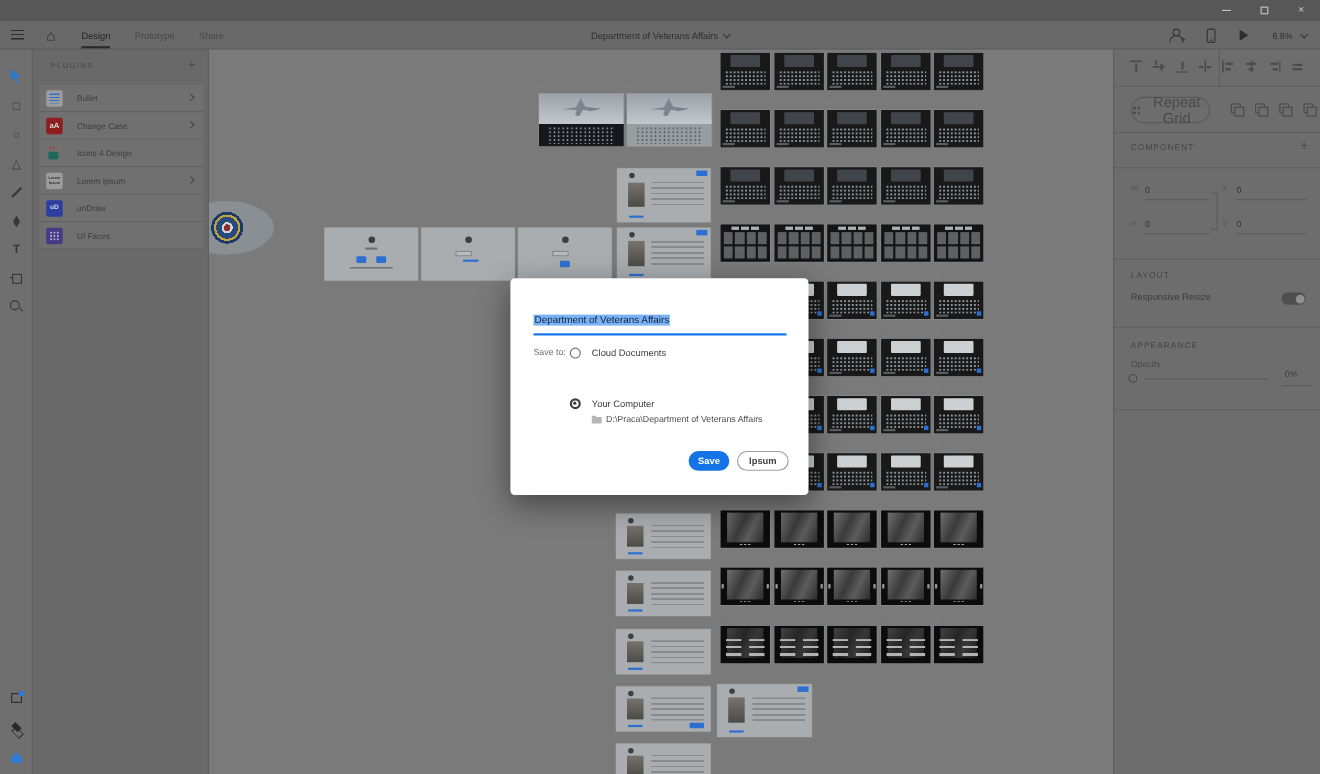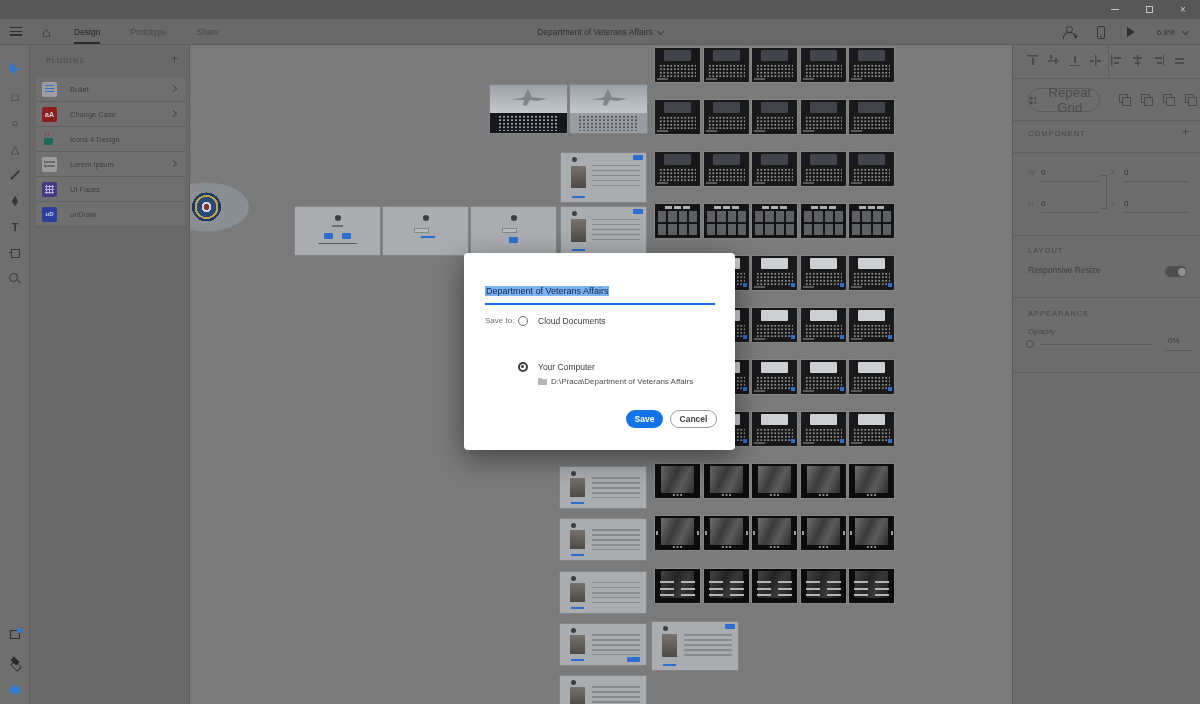--- a/index.html
+++ b/index.html
@@ -12,21 +12,21 @@
   .titlebar{position:absolute;left:0;top:0;width:1200px;height:19px;background:#575757}
   .wincontrols{position:absolute;right:0;top:0;height:19px;display:flex;align-items:center}
   .wc{width:34px;height:19px;display:flex;align-items:center;justify-content:center;color:#c6c6c6;font-size:10px}
   .wc .minbar{width:8px;height:1px;background:#c6c6c6}
   .wc .restore{width:7px;height:7px;border:1px solid #c6c6c6}
 
   
   .topbar{position:absolute;left:0;top:19px;width:1200px;height:26px;background:#696969;border-bottom:1px solid #5d5d5d}
   .i-hamburger{position:absolute;left:10px;top:8px;width:12px;height:9px;background:repeating-linear-gradient(#2e2e2e 0 1.5px,transparent 1.5px 3.75px)}
   .i-home{position:absolute;left:42px;top:3px;font-size:14px;color:#2e2e2e;line-height:20px}
-  .tabs{position:absolute;left:74px;top:0;height:26px;display:flex;gap:30px}
+  .tabs{position:absolute;left:74px;top:0;height:26px;display:flex;gap:22px}
   .tab{height:26px;display:flex;align-items:center;font-size:8.5px;color:#474747;position:relative}
   .tab.active{color:#242424}
   .tab.active::after{content:"";position:absolute;left:0;right:0;bottom:1px;height:2px;background:#2a2a2a}
   .doc-title{position:absolute;left:0;right:0;top:0;height:26px;display:flex;align-items:center;justify-content:center;gap:5px;font-size:8.5px;color:#2f2f2f;pointer-events:none}
   .chev{width:5px;height:5px;border-right:1.2px solid #3a3a3a;border-bottom:1.2px solid #3a3a3a;transform:rotate(45deg);margin-top:-2px}
   .tb-right{position:absolute;right:12px;top:0;height:26px;display:flex;align-items:center;gap:22px}
   .i-person{position:relative;width:12px;height:12px}
   .i-person::before{content:"";position:absolute;left:3px;top:0;width:5px;height:5px;border-radius:50%;border:1.2px solid #333}
   .i-person::after{content:"";position:absolute;left:0;top:6px;width:11px;height:6px;border-radius:6px 6px 0 0;border:1.2px solid #333;border-bottom:none}
   .i-person .plus{position:absolute;right:-3px;bottom:-2px;font-size:7px;color:#333;font-weight:bold}
@@ -261,26 +261,26 @@
       <div class="pl-item">
         <span class="pl-tile tile-icons4d"></span>
         <span class="pl-label">Icons 4 Design</span>
       </div>
       <div class="pl-item">
         <span class="pl-tile tile-lorem">Lorem Ipsum</span>
         <span class="pl-label">Lorem Ipsum</span>
         <span class="pl-chev"></span>
       </div>
       <div class="pl-item">
+        <span class="pl-tile tile-undraw">uD</span>
+        <span class="pl-label">unDraw</span>
+      </div>
+      <div class="pl-item">
         <span class="pl-tile tile-uifaces"></span>
         <span class="pl-label">UI Faces</span>
-      </div>
-      <div class="pl-item">
-        <span class="pl-tile tile-undraw">uD</span>
-        <span class="pl-label">unDraw</span>
       </div>
     </div>
   </div>
 
   <div class="canvas" id="canvas">
       <div class="ab-label" style="left: 300px; top: 32px;">····</div>
       <div class="artboard osprey-dark" style="left: 300px; top: 40px; width: 77px; height: 48px;">
         <i class="plane"></i>
         <i class="okbd"></i>
       </div>
@@ -823,16 +823,16 @@
 
     <span class="radio r1"></span>
     <div class="opt1-label">Cloud Documents</div>
 
     <span class="radio r2"></span>
     <div class="opt2-label">Your Computer</div>
     <span class="folder-icon"></span>
     <div class="opt2-path">D:\Praca\Department of Veterans Affairs</div>
 
     <button class="btn btn-save">Save</button>
-    <button class="btn btn-cancel">Cancel</button>
+    <button class="btn btn-cancel">Ipsum</button>
   </div>
 
 </div>
 
 </body></html>

